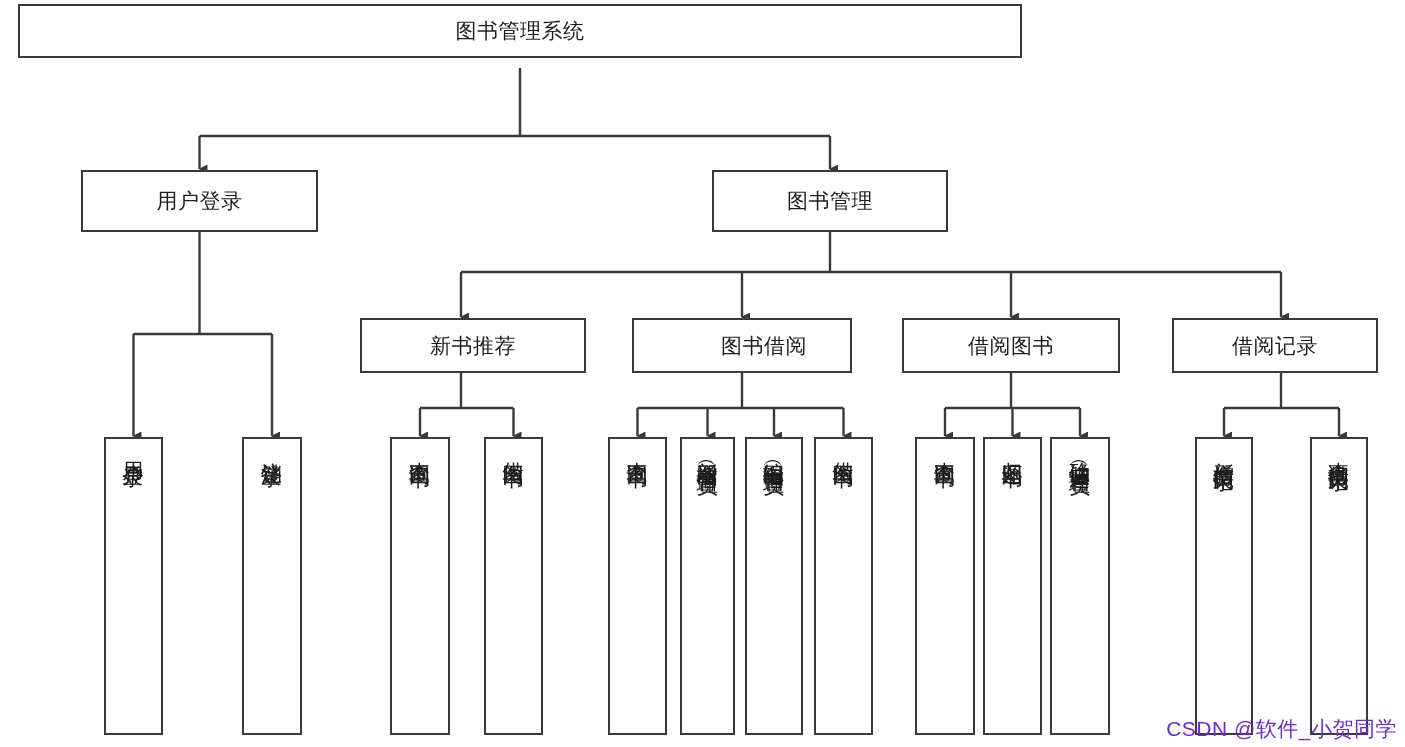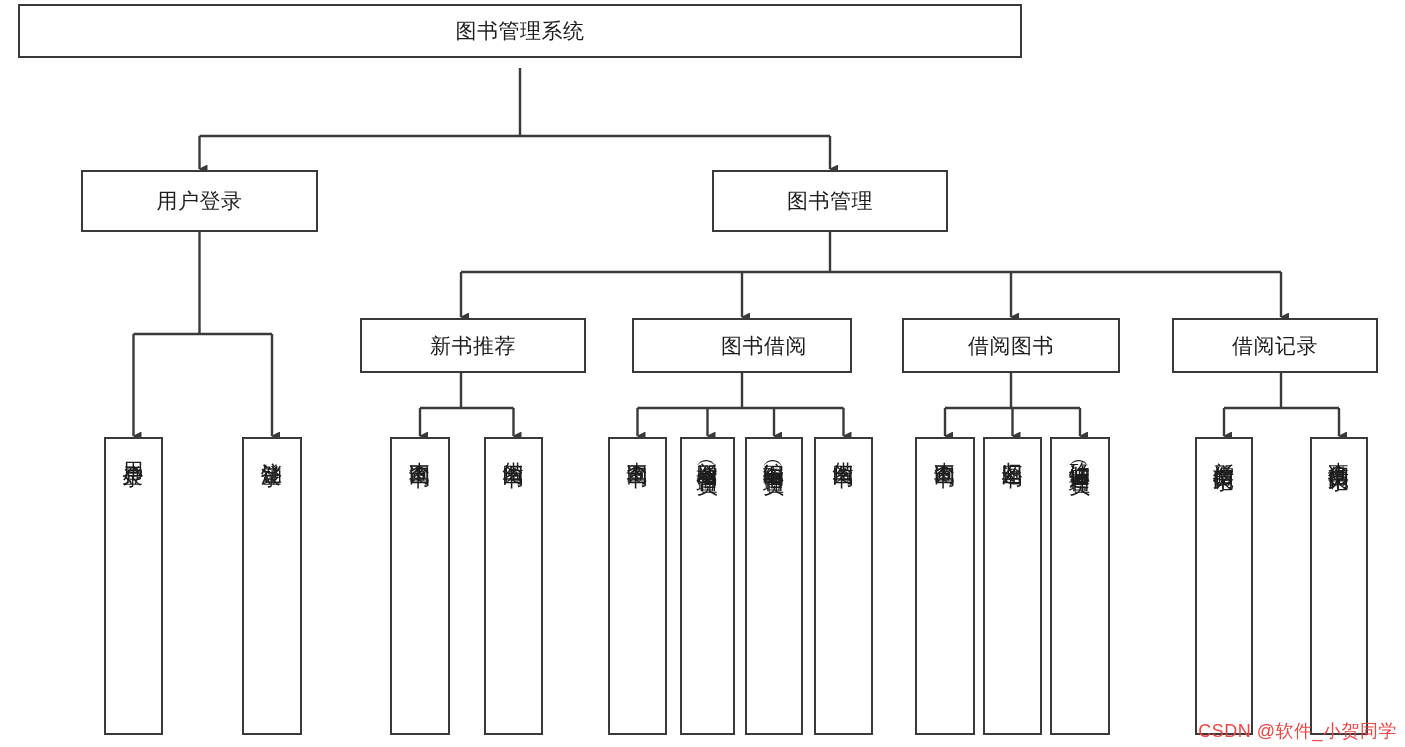--- a/index.html
+++ b/index.html
@@ -55,22 +55,22 @@
     writing-mode: vertical-rl;
     text-orientation: upright;
     font-size: 21px;
     line-height: 1.1;
     letter-spacing: 2px;
   }
   #watermark {
     position: absolute;
     right: 8px;
     bottom: 4px;
-    font-size: 18px;
-    color: #ef4444;
+    font-size: 21px;
+    color: #6d28d9;
     letter-spacing: 0.5px;
     white-space: nowrap;
     pointer-events: none;
   }
 </style>
 </head>
 <body>
 
 <div id="diagram-root">
   <svg id="edge-layer" viewBox="0 0 1405 747" xmlns="http://www.w3.org/2000/svg">

